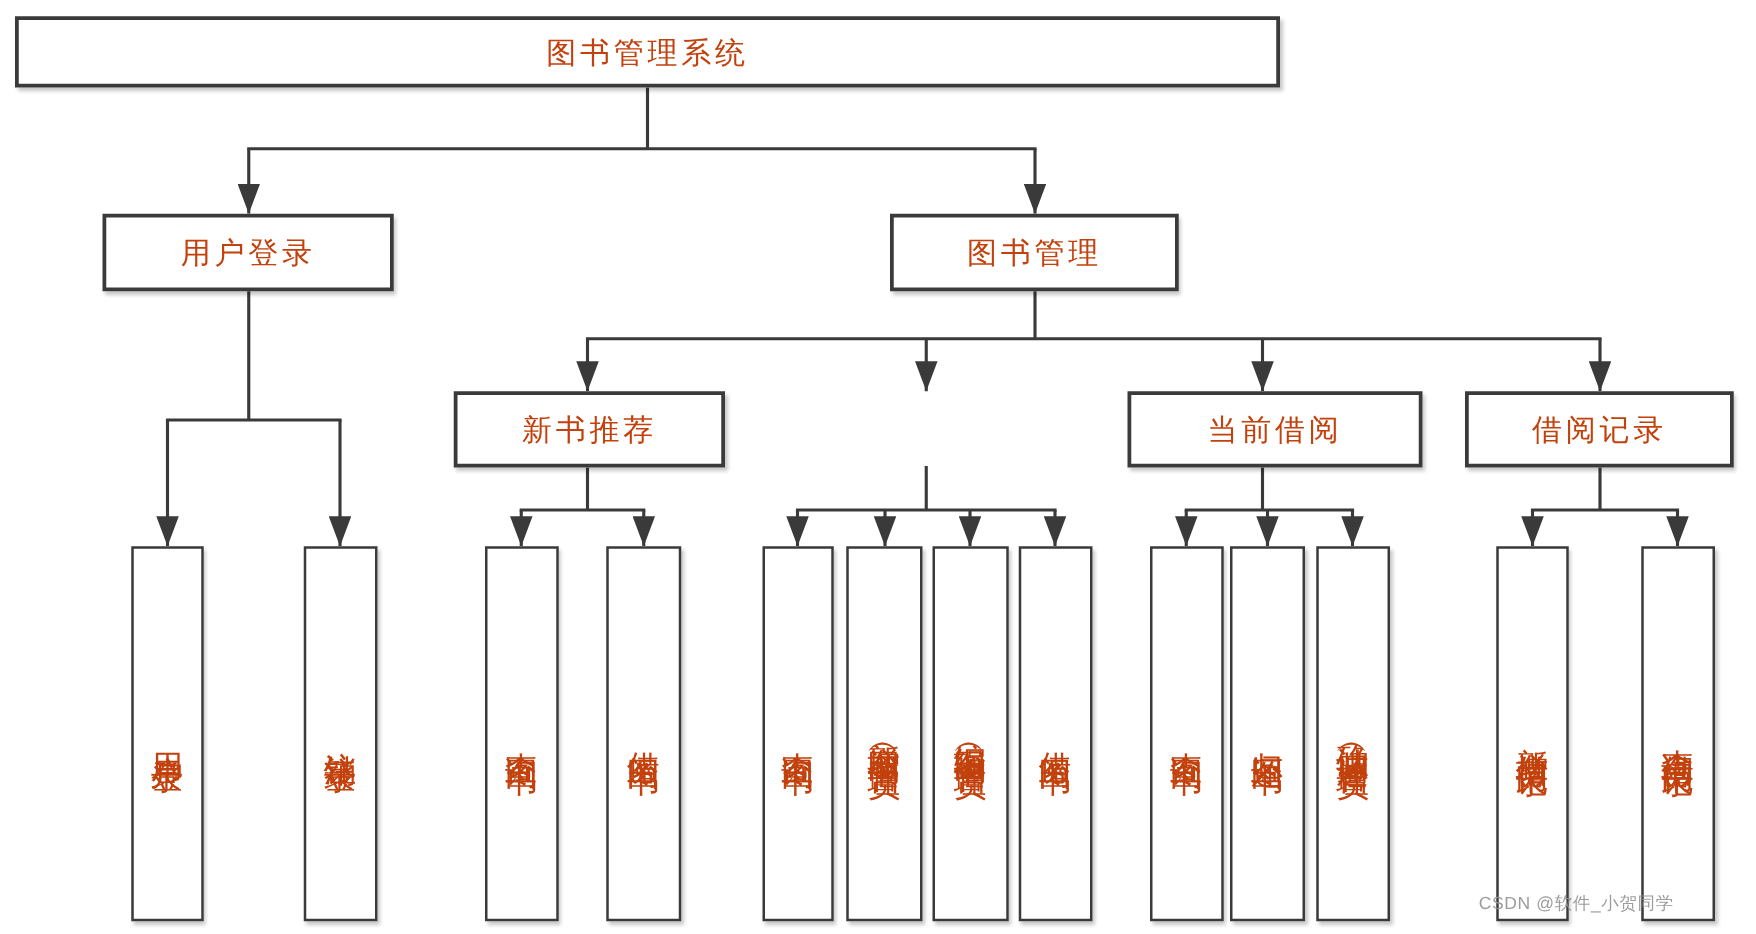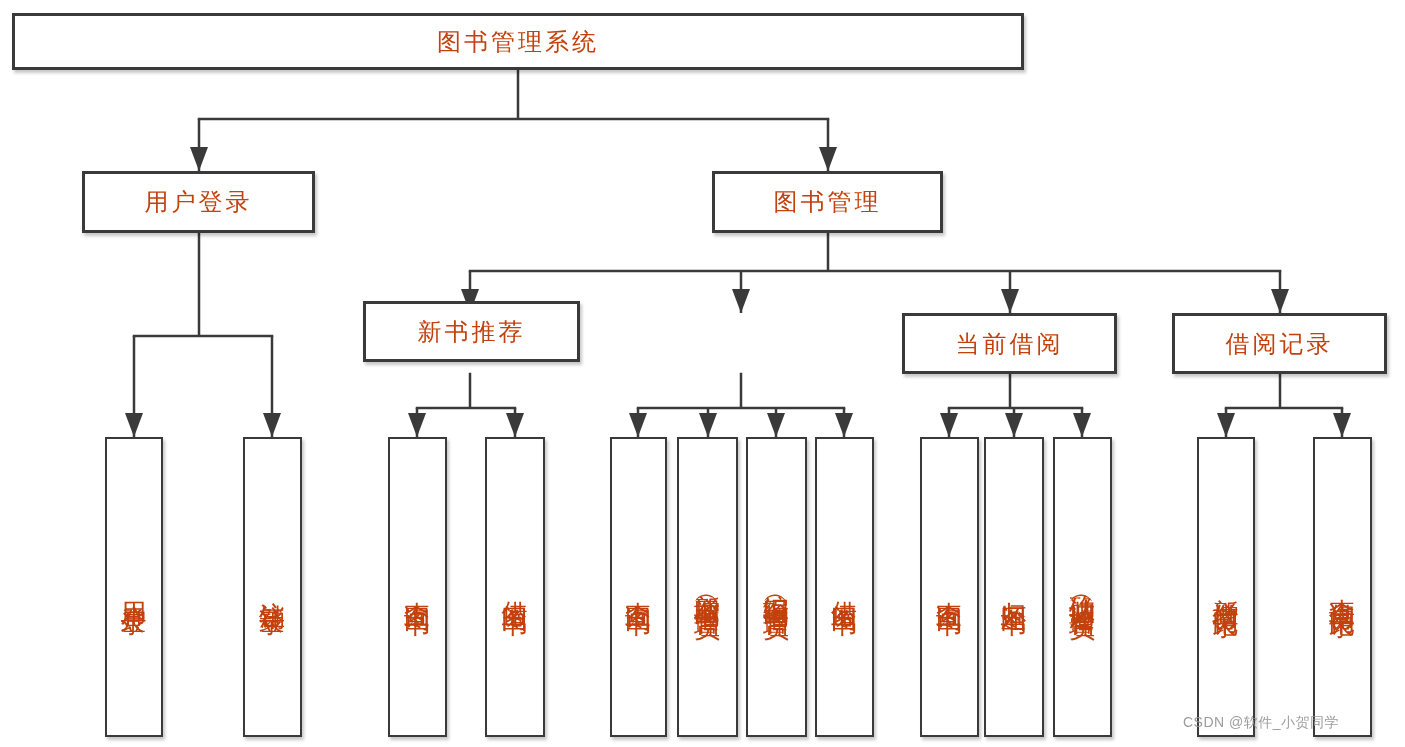--- a/index.html
+++ b/index.html
@@ -103,24 +103,24 @@
     <span class="lbl">图书管理系统</span>
   </div>
 
   <div class="node node-h" style="left:82px; top:171px; width:233px; height:62px;">
     <span class="lbl">用户登录</span>
   </div>
   <div class="node node-h" style="left:712px; top:171px; width:231px; height:62px;">
     <span class="lbl">图书管理</span>
   </div>
 
-  <div class="node node-h" style="left:363px; top:301px; width:217px; height:61px;">
+  <div class="node node-h" style="left:363px; top:313px; width:217px; height:61px;">
     <span class="lbl">新书推荐</span>
   </div>
-  <div class="node node-h" style="left:902px; top:313px; width:215px; height:61px;">
+  <div class="node node-h" style="left:902px; top:313px; width:236px; height:61px;">
     <span class="lbl">当前借阅</span>
   </div>
   <div class="node node-h" style="left:1172px; top:313px; width:215px; height:61px;">
     <span class="lbl">借阅记录</span>
   </div>
 
   <div class="node node-v" style="left:105px; top:437px; width:58px; height:300px;">
     <span class="lbl">用户登录</span>
   </div>
   <div class="node node-v" style="left:243px; top:437px; width:59px; height:300px;">

